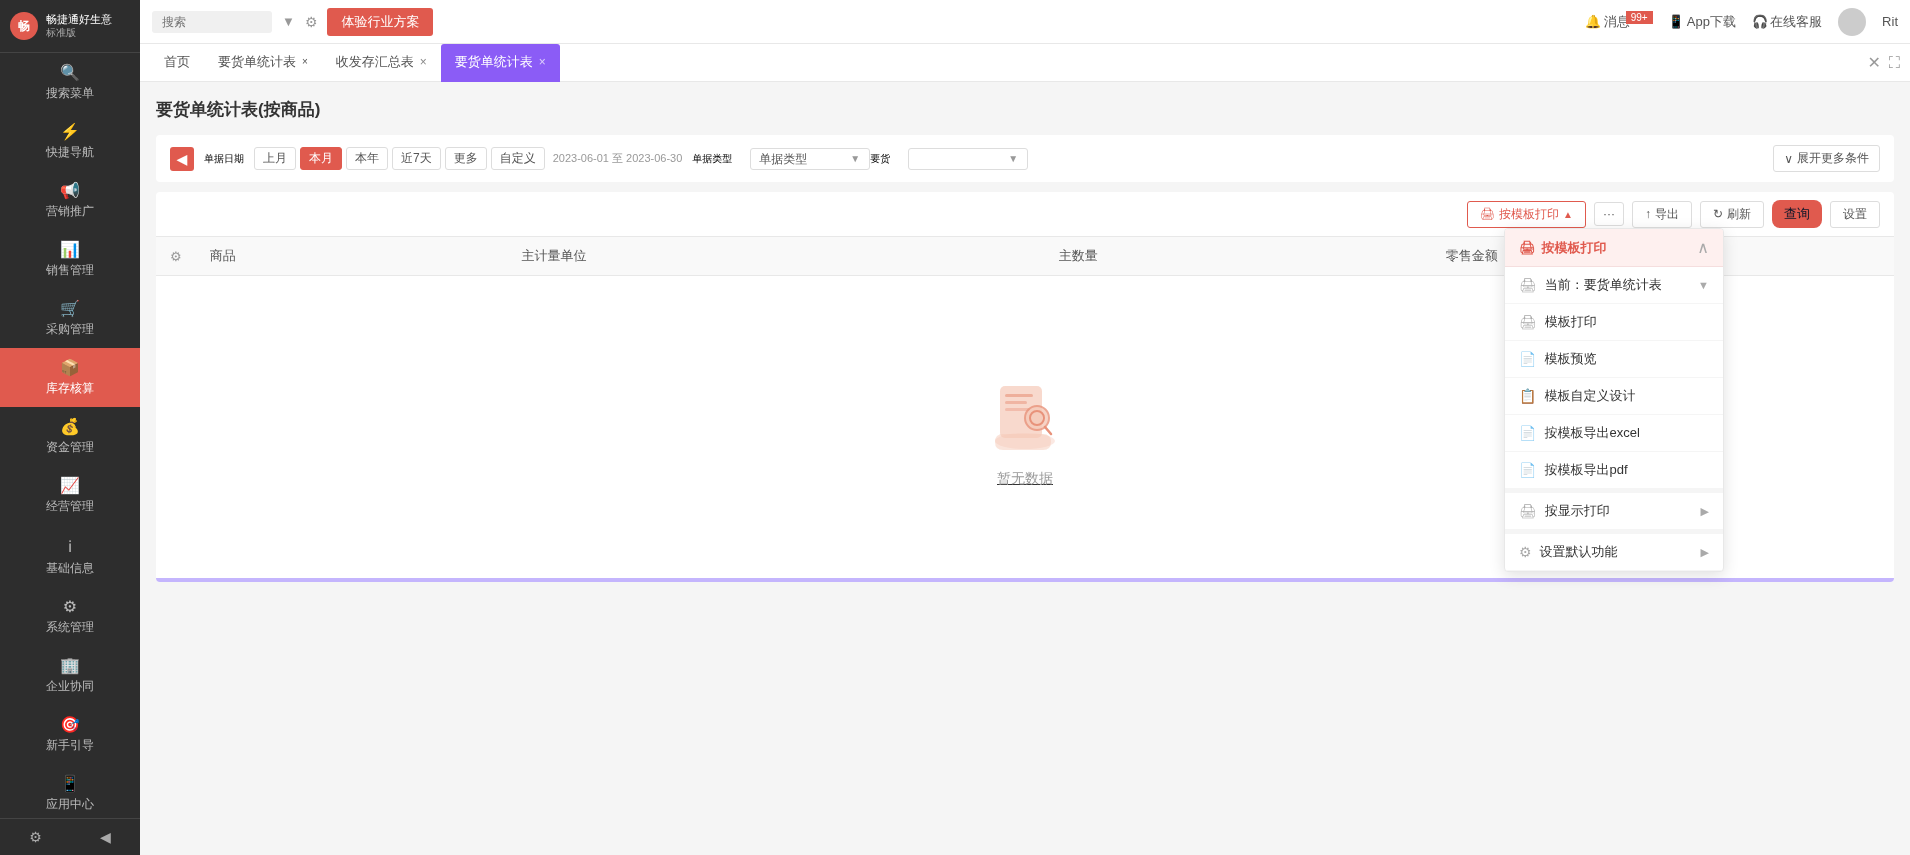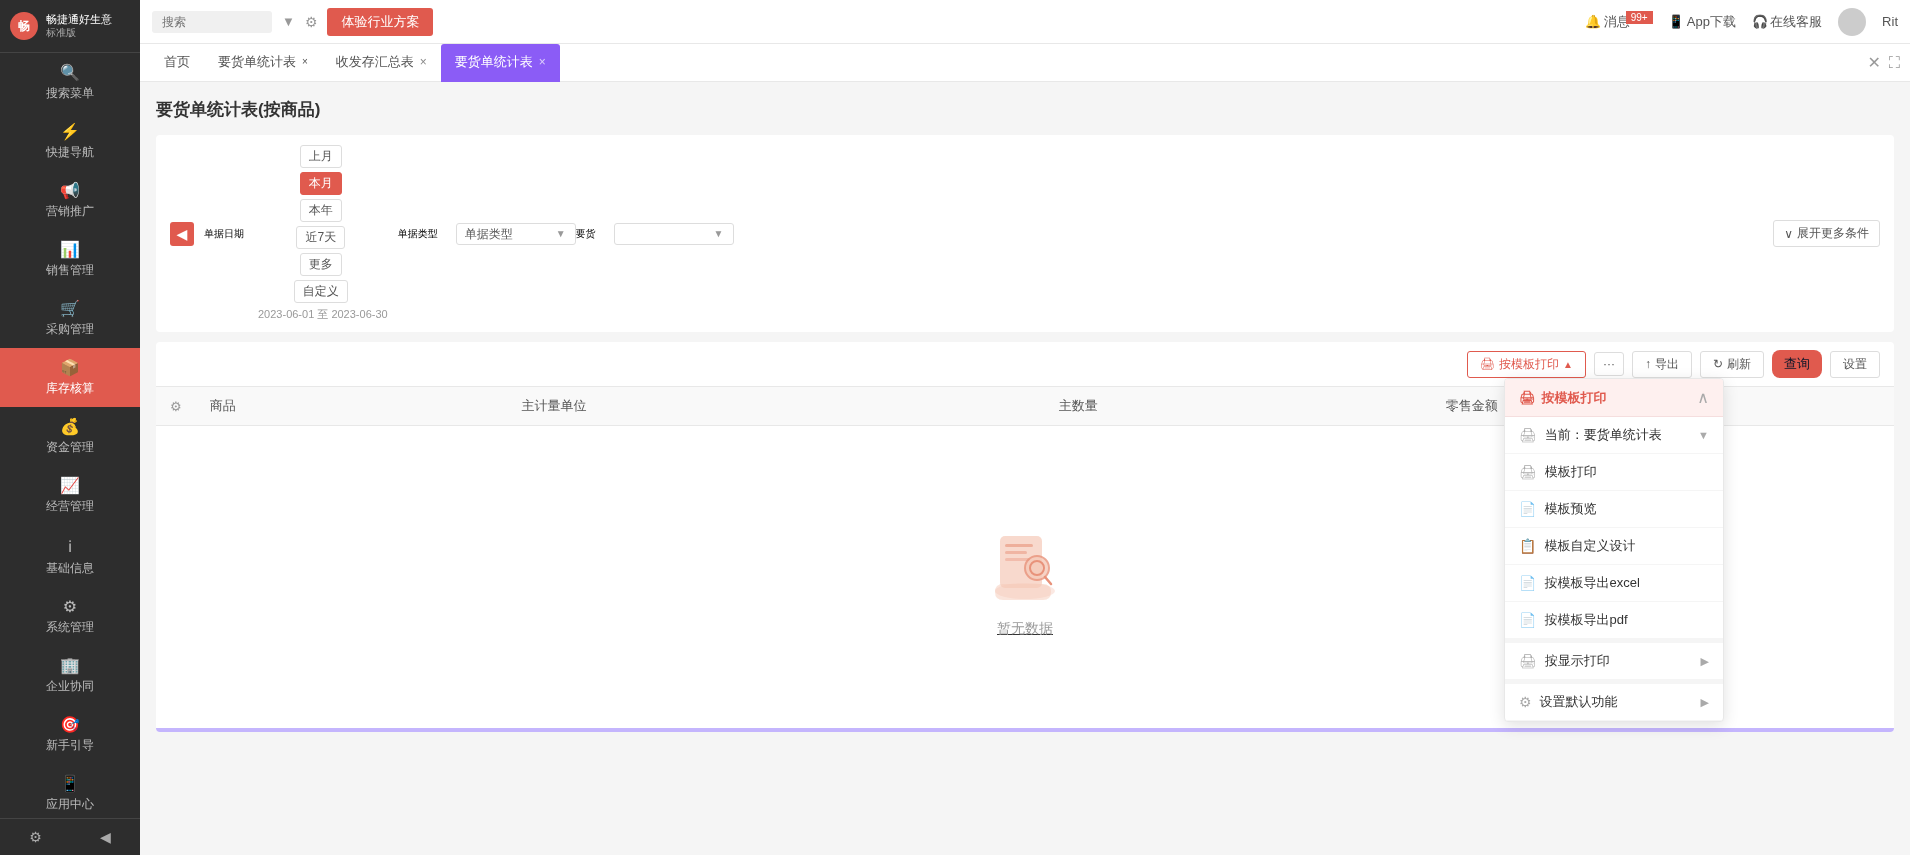--- a/index.html
+++ b/index.html
@@ -214,21 +214,21 @@
       border: none;
       border-radius: 3px;
       display: flex;
       align-items: center;
       justify-content: center;
       cursor: pointer;
       font-size: 14px;
       flex-shrink: 0;
     }
     .filter-label { color: #000000; font-size: 10px; white-space: nowrap; }
-    .filter-date-btns { display: flex; gap: 4px; align-items: center; flex-direction: column; }
+    .filter-date-btns { display: flex; gap: 4px; align-items: center; }
     .filter-date-btn {
       padding: 2px 8px;
       border: 1px solid #ddd;
       border-radius: 3px;
       background: #fff;
       cursor: pointer;
       font-size: 12px;
       color: #555;
     }
     .filter-date-btn.active {

